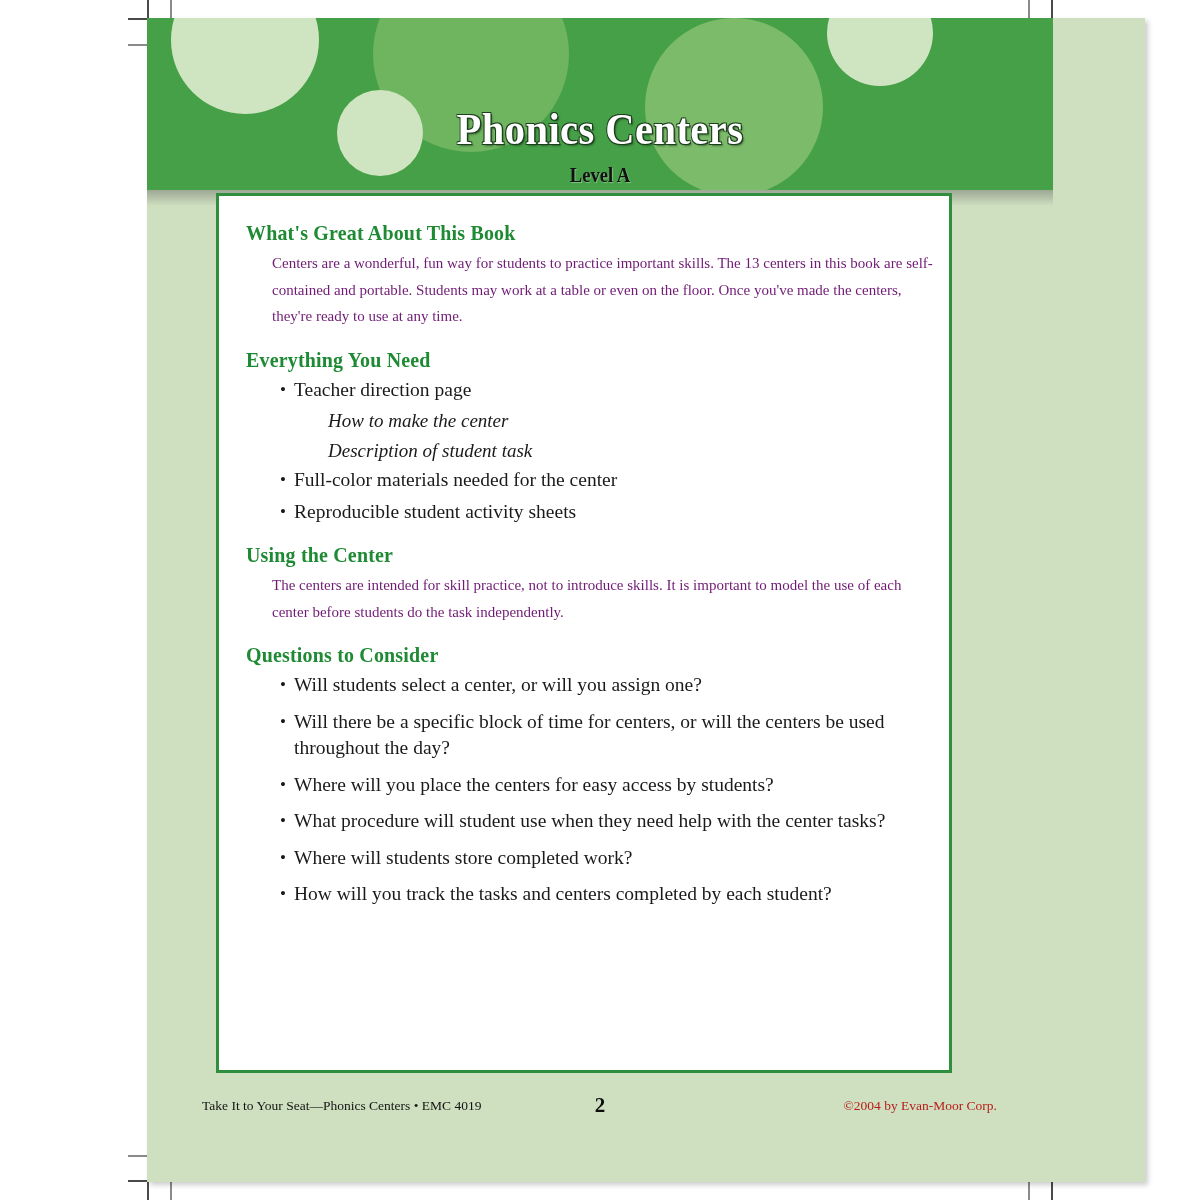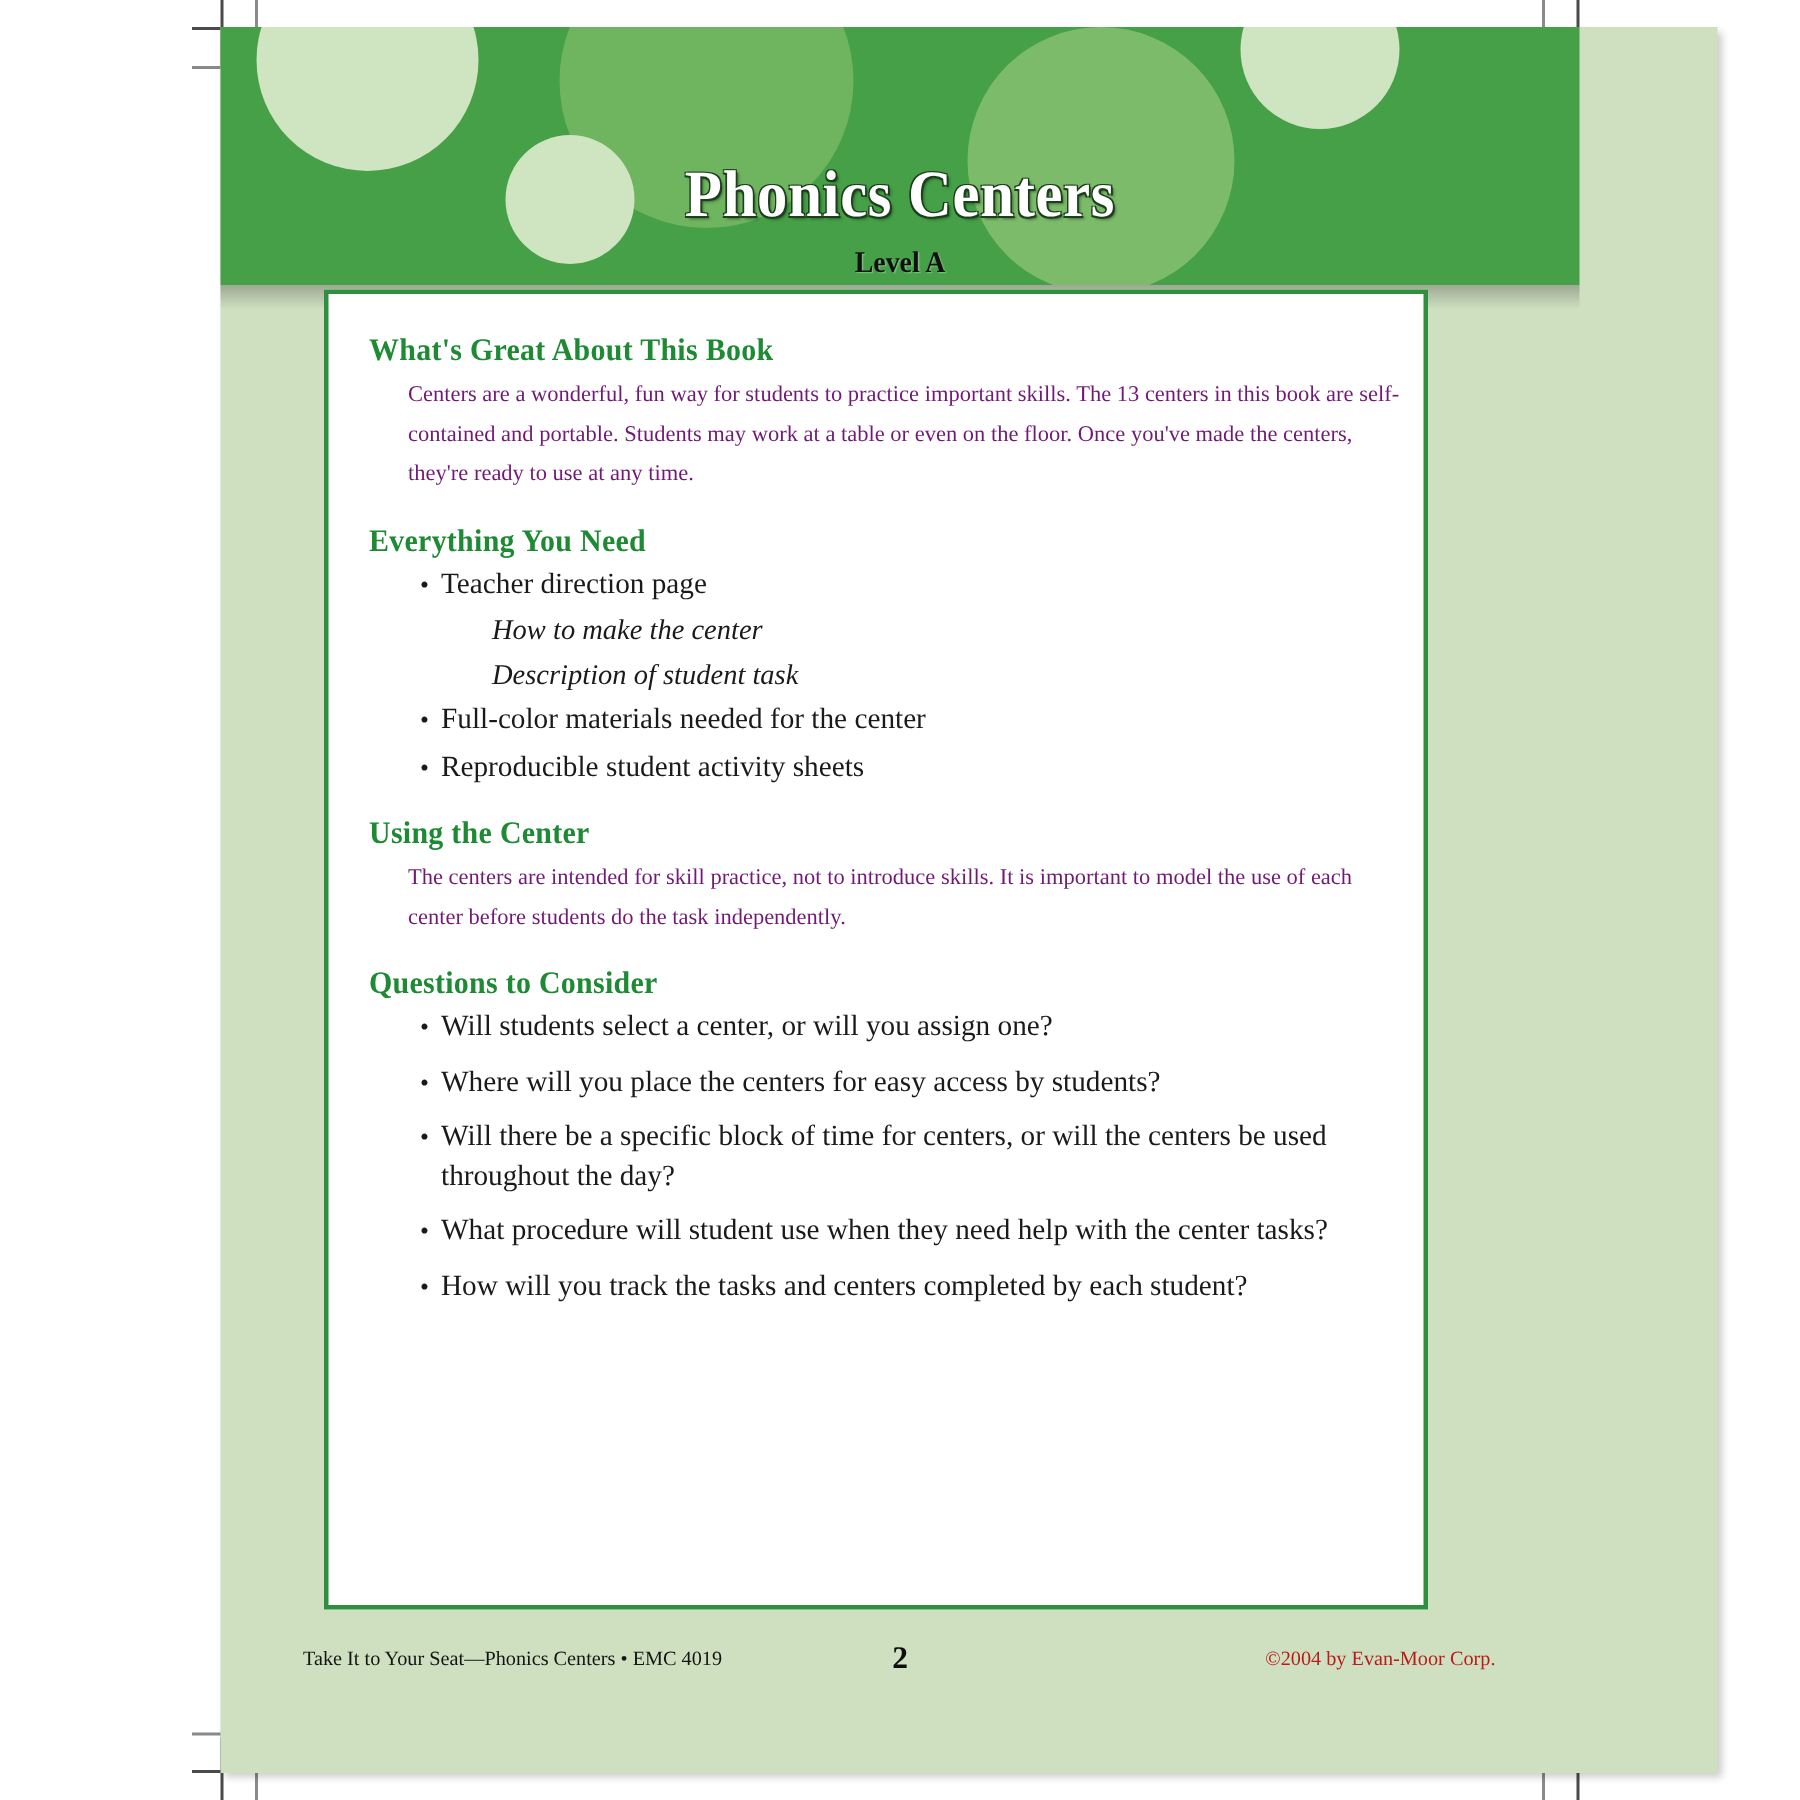--- a/index.html
+++ b/index.html
@@ -275,23 +275,24 @@
 
         <div class="section-block">
           <h2 class="section-heading">Using the Center</h2>
           <p class="body-para">The centers are intended for skill practice, not to introduce skills. It is important to model the use of each center before students do the task independently.</p>
         </div>
 
         <div class="section-block">
           <h2 class="section-heading">Questions to Consider</h2>
           <ul class="bullets q">
             <li>Will students select a center, or will you assign one?</li>
+            <li>Will there be a specific block of time for centers, or will the centers be used throughout the day?</li>
             <li>Where will you place the centers for easy access by students?</li>
-            <li>Will there be a specific block of time for centers, or will the centers be used throughout the day?</li>
             <li>What procedure will student use when they need help with the center tasks?</li>
+            <li>Where will students store completed work?</li>
             <li>How will you track the tasks and centers completed by each student?</li>
           </ul>
         </div>
 
       </div>
     </div>
 
     <div id="page-footer">
       <div id="footer-left">Take It to Your Seat—Phonics Centers • EMC 4019</div>
       <div id="footer-page-number">2</div>

